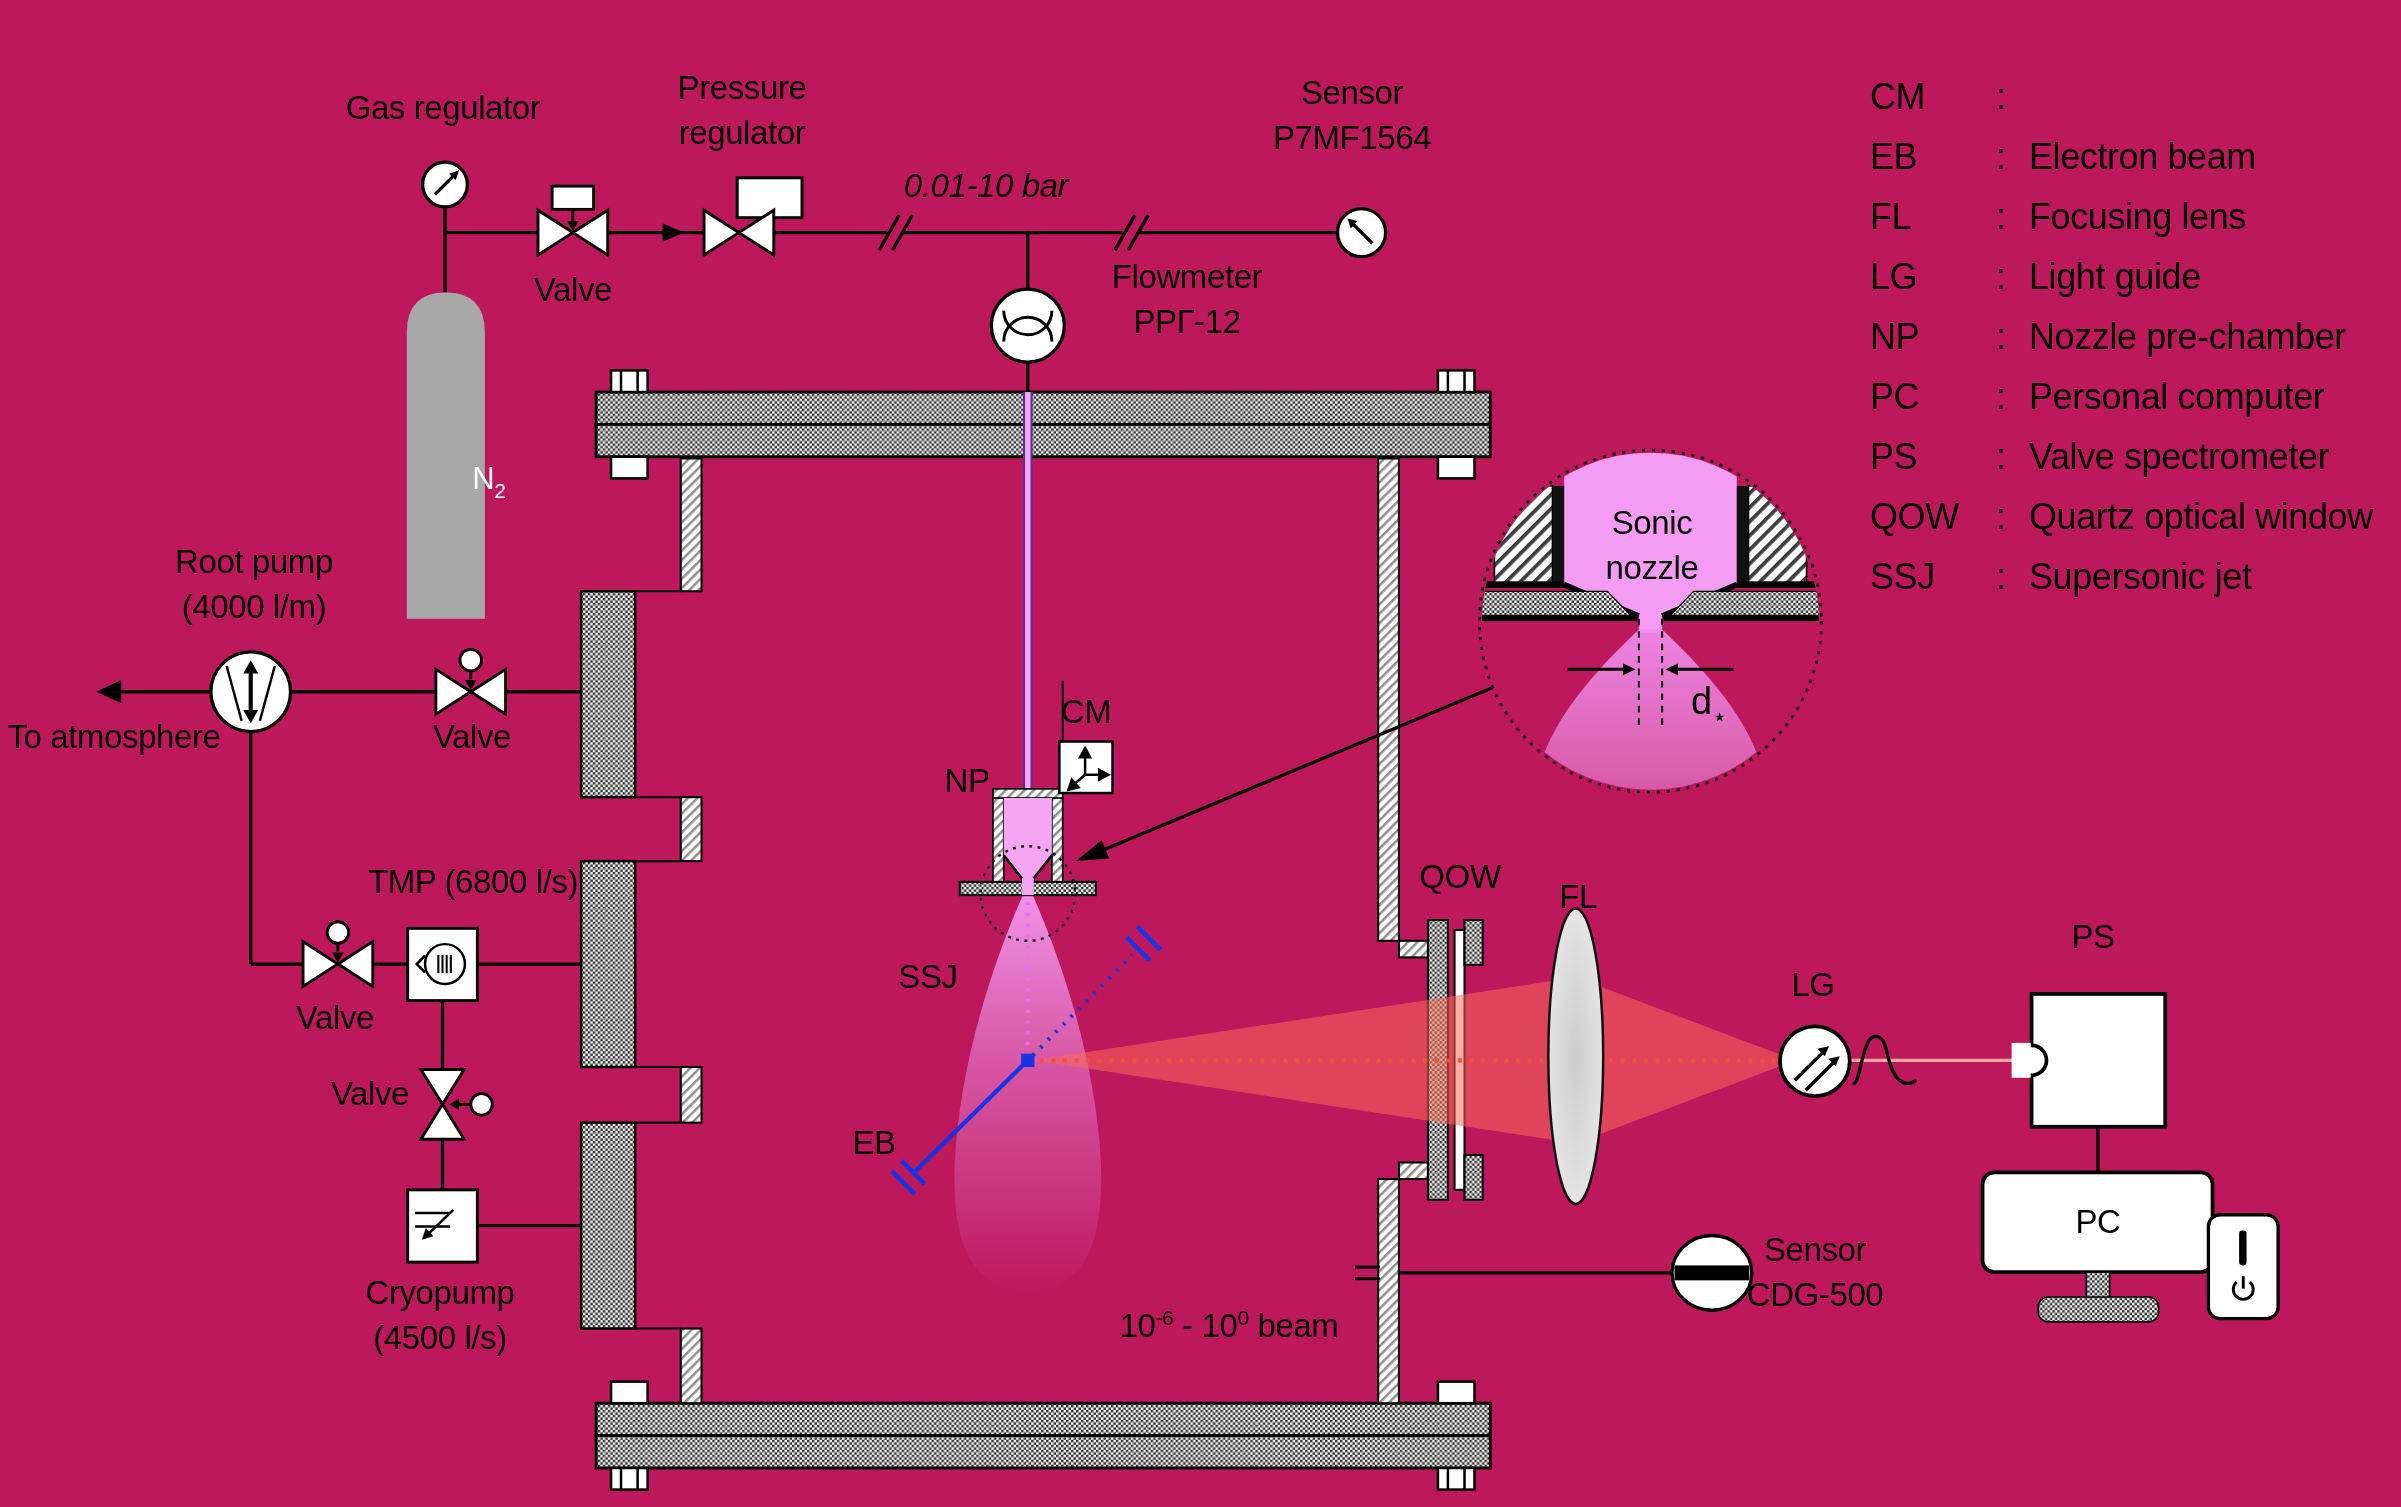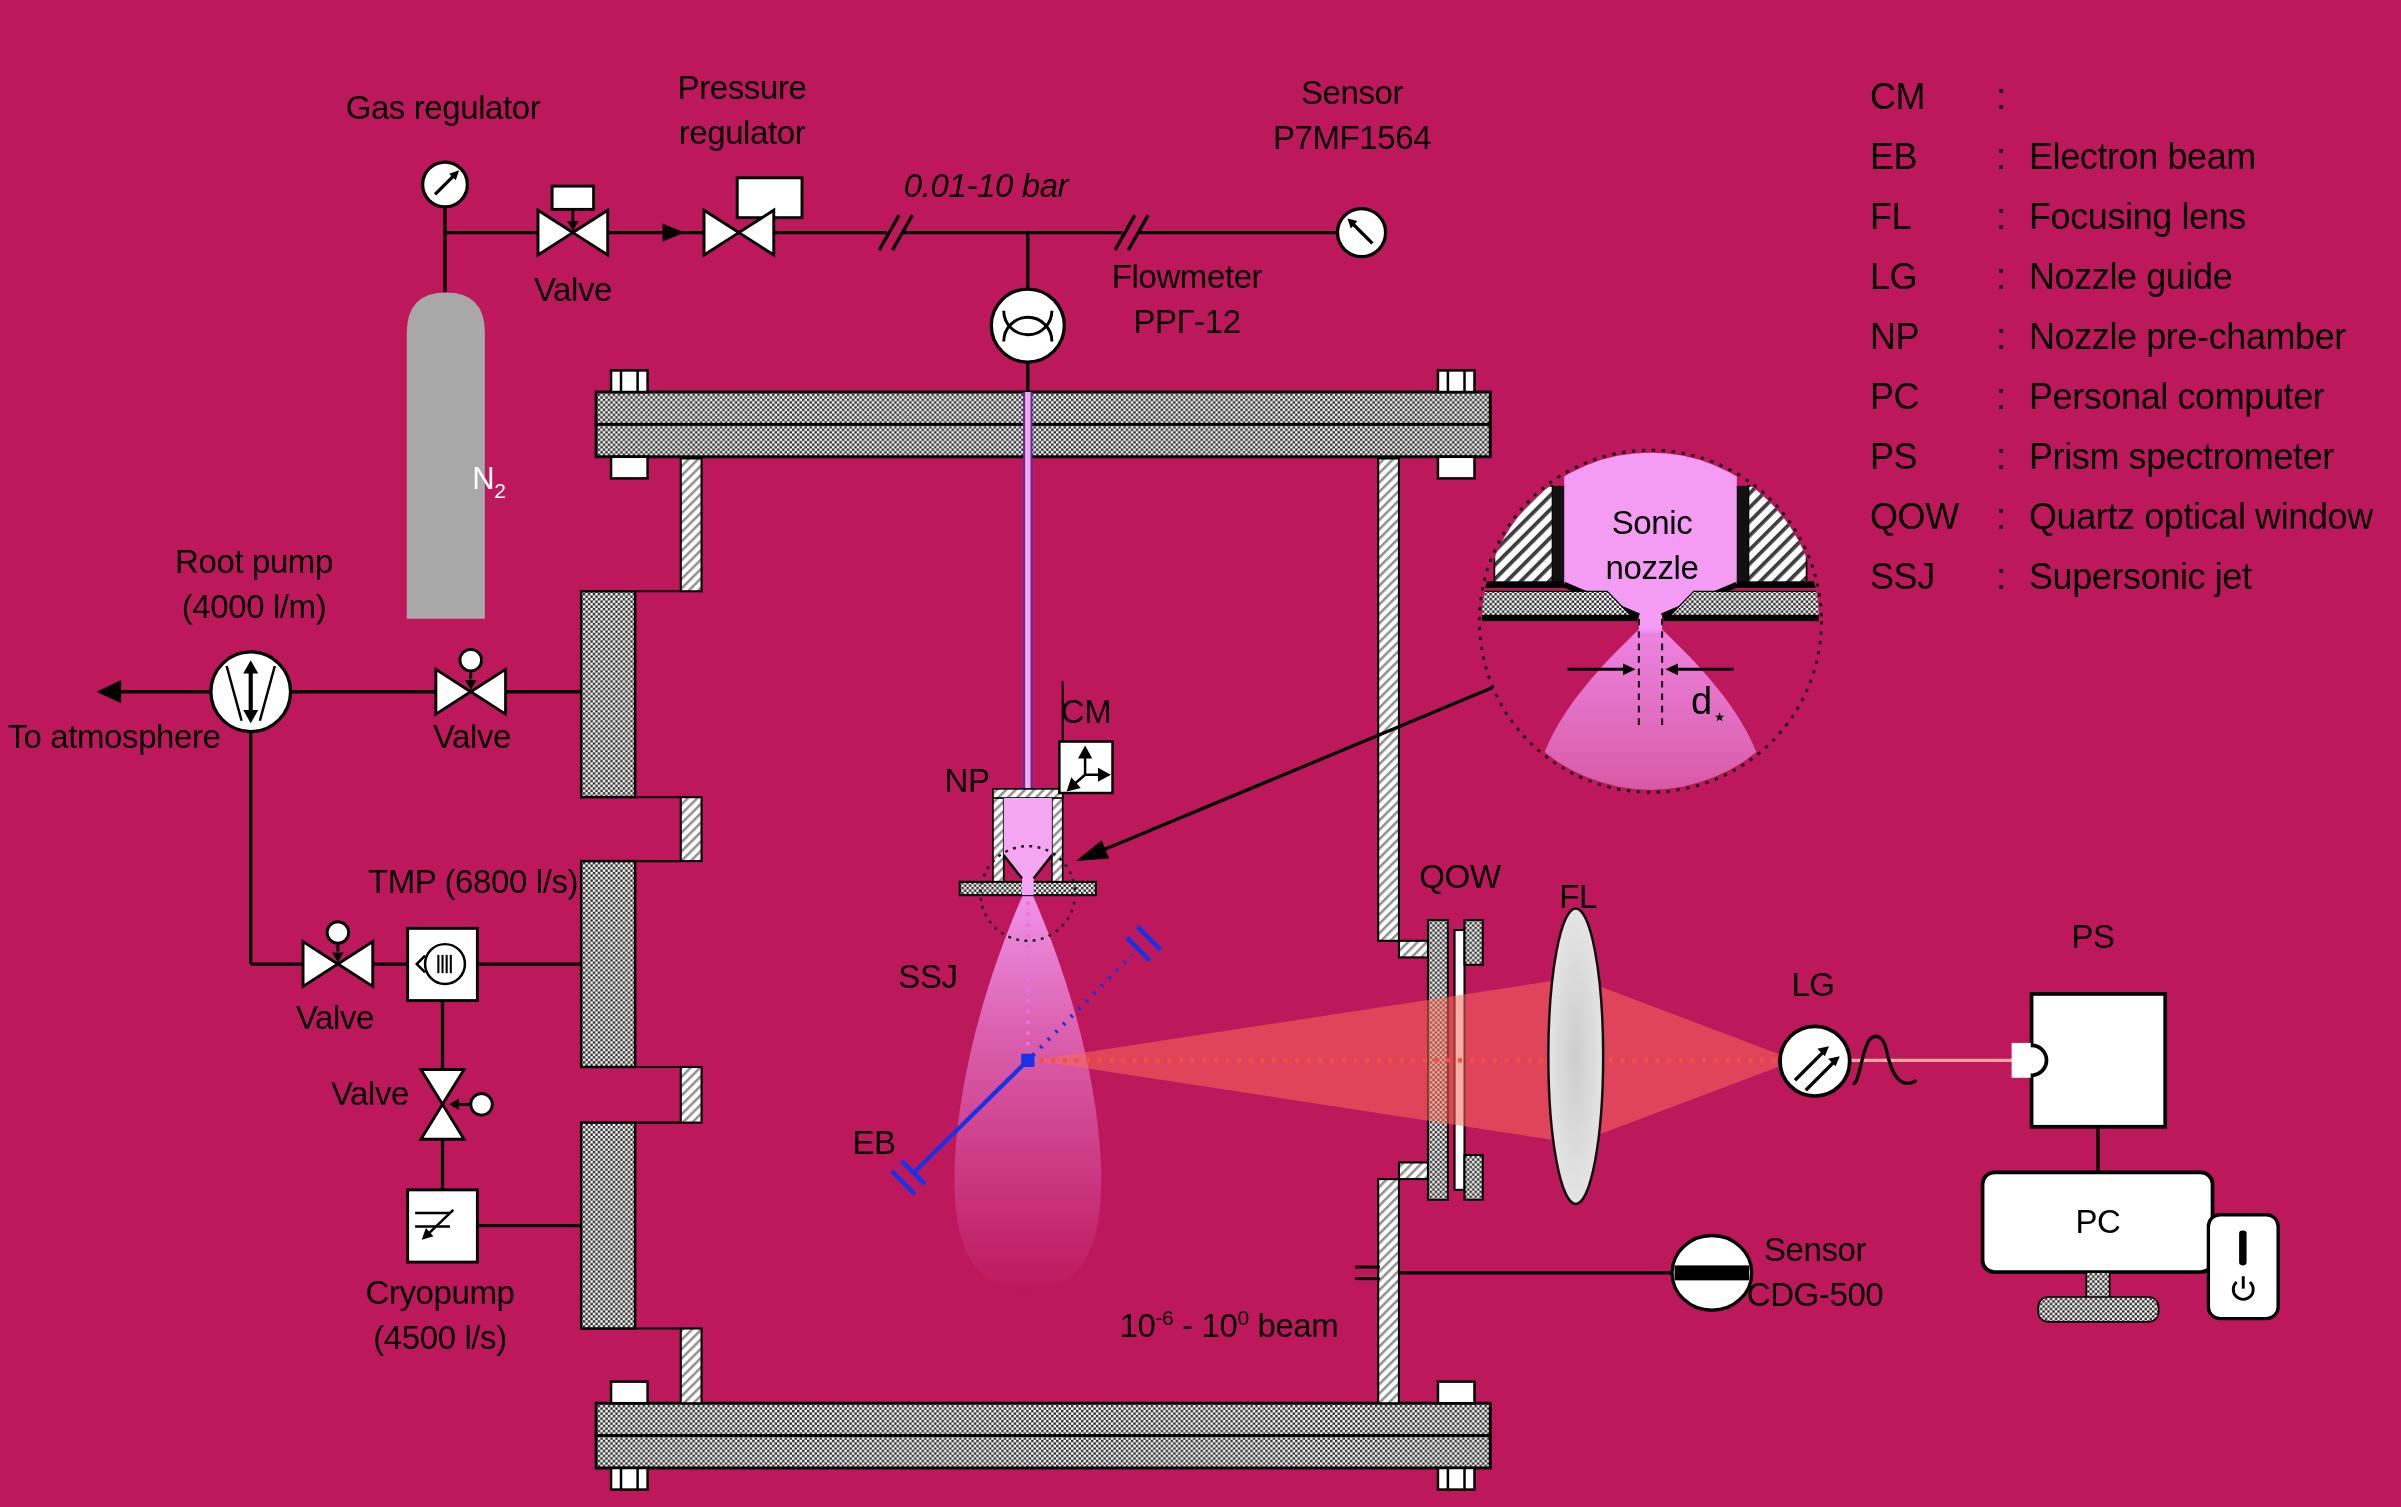--- a/index.html
+++ b/index.html
@@ -409,36 +409,36 @@
         <span class="legend-desc">Electron beam</span>
       </div>
   <div class="legend-row">
         <span class="legend-abbr">FL</span>
         <span class="legend-colon">:</span>
         <span class="legend-desc">Focusing lens</span>
       </div>
   <div class="legend-row">
         <span class="legend-abbr">LG</span>
         <span class="legend-colon">:</span>
-        <span class="legend-desc">Nozzle guide</span>
+        <span class="legend-desc">Light guide</span>
       </div>
   <div class="legend-row">
         <span class="legend-abbr">NP</span>
         <span class="legend-colon">:</span>
         <span class="legend-desc">Nozzle pre-chamber</span>
       </div>
   <div class="legend-row">
         <span class="legend-abbr">PC</span>
         <span class="legend-colon">:</span>
         <span class="legend-desc">Personal computer</span>
       </div>
   <div class="legend-row">
         <span class="legend-abbr">PS</span>
         <span class="legend-colon">:</span>
-        <span class="legend-desc">Prism spectrometer</span>
+        <span class="legend-desc">Valve spectrometer</span>
       </div>
   <div class="legend-row">
         <span class="legend-abbr">QOW</span>
         <span class="legend-colon">:</span>
         <span class="legend-desc">Quartz optical window</span>
       </div>
   <div class="legend-row">
         <span class="legend-abbr">SSJ</span>
         <span class="legend-colon">:</span>
         <span class="legend-desc">Supersonic jet</span>

